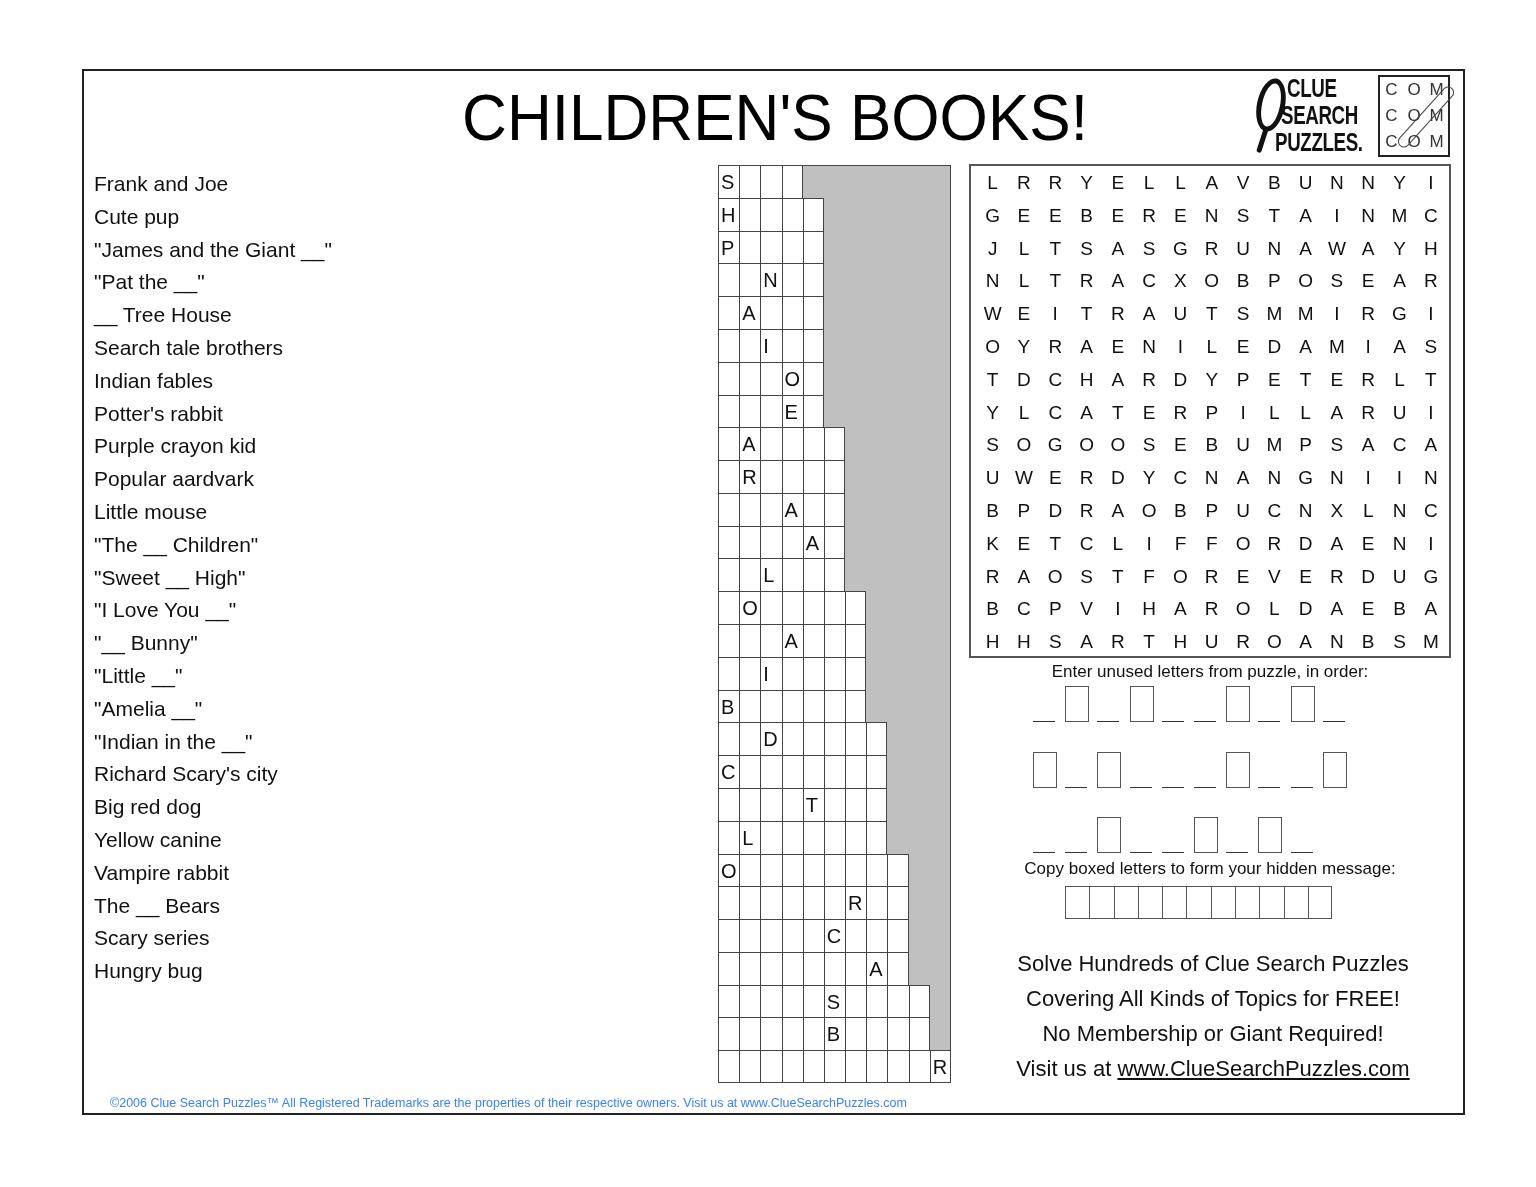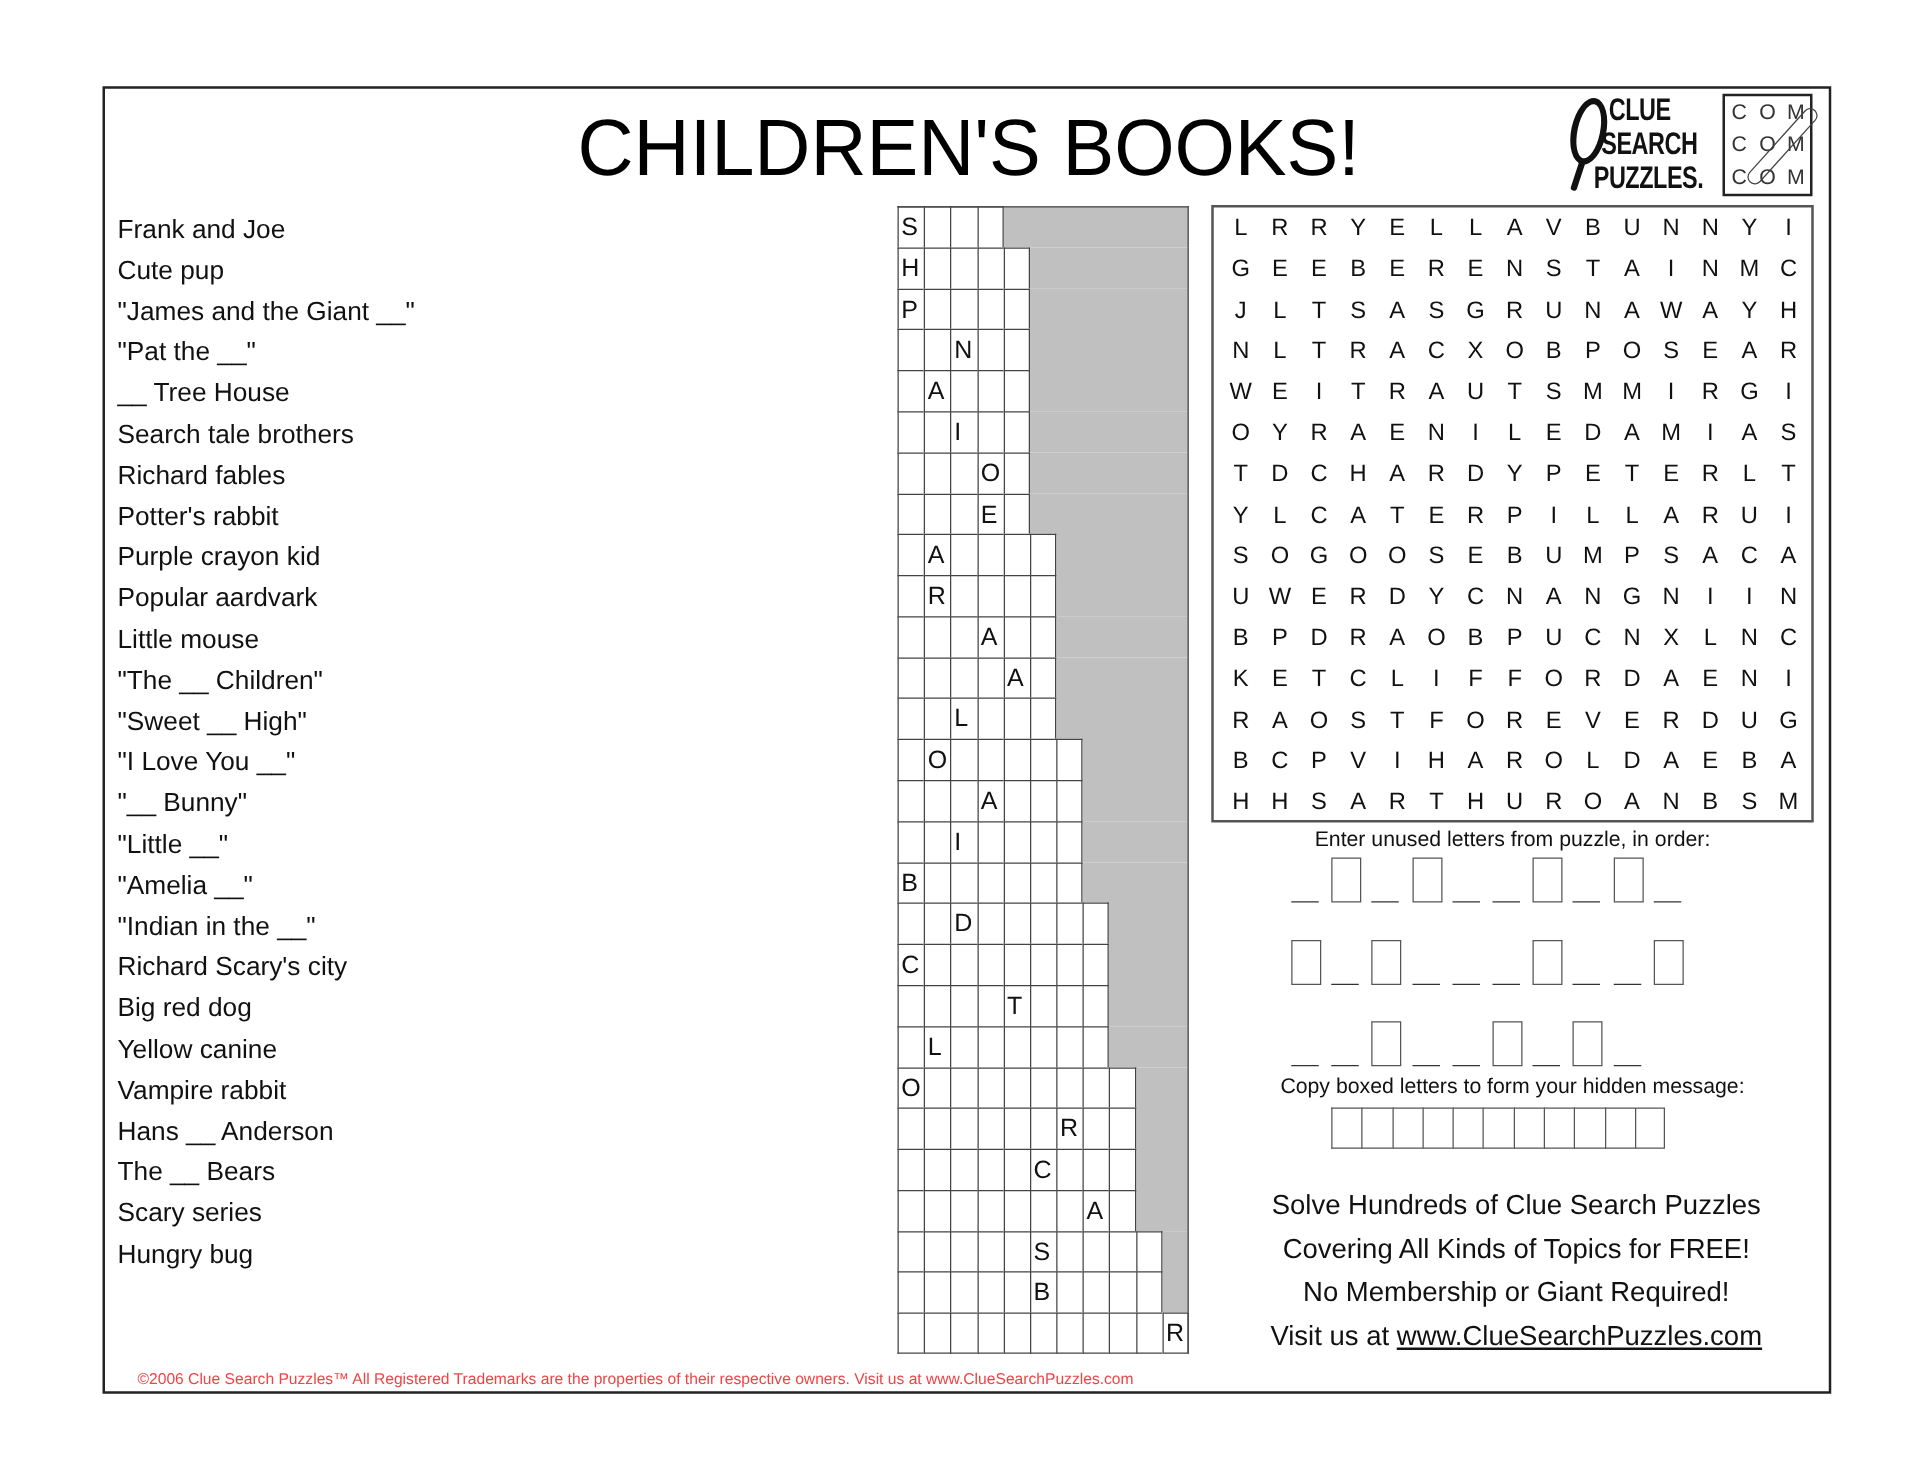--- a/index.html
+++ b/index.html
@@ -38,21 +38,21 @@
   .slot.blank { border-bottom:1.5px solid #333; height:32px; }
   .slot.boxed { border:1.5px solid #555; height:36px; width:24px; margin-right:8.2px; }
   .hidden-label { position:absolute; left:969px; top:859px; width:482px; text-align:center; font-size:17px; color:#111; }
   .msg-boxes { position:absolute; left:1065px; top:886px; display:flex; }
   .msg-box { width:24.3px; height:33px; border:1.5px solid #555; border-right:none; box-sizing:border-box; }
   .msg-box:last-child { border-right:1.5px solid #555; }
 
   .promo { position:absolute; left:969px; top:946px; width:488px; text-align:center; font-size:22px; color:#111; }
   .promo div { height:35px; line-height:35px; }
   .promo .link { text-decoration:underline; }
-  .footer { position:absolute; left:110px; top:1096px; font-size:12.5px; color:#ef4444; white-space:nowrap; }
+  .footer { position:absolute; left:110px; top:1096px; font-size:12.5px; color:#3b82f6; white-space:nowrap; }
 </style>
 </head>
 <body>
 
 <div class="frame"></div>
 
 <div class="title">CHILDREN'S BOOKS!</div>
 
 <div class="logo">
   <div class="lens"></div>
@@ -74,37 +74,36 @@
   <div class="slash"></div>
 </div>
 
 <div class="clues" id="clues">
     <div class="clue">Frank and Joe</div>
     <div class="clue">Cute pup</div>
     <div class="clue">"James and the Giant __"</div>
     <div class="clue">"Pat the __"</div>
     <div class="clue">__ Tree House</div>
     <div class="clue">Search tale brothers</div>
-    <div class="clue">Richard fables</div>
+    <div class="clue">Indian fables</div>
     <div class="clue">Potter's rabbit</div>
     <div class="clue">Purple crayon kid</div>
     <div class="clue">Popular aardvark</div>
     <div class="clue">Little mouse</div>
     <div class="clue">"The __ Children"</div>
     <div class="clue">"Sweet __ High"</div>
     <div class="clue">"I Love You __"</div>
     <div class="clue">"__ Bunny"</div>
     <div class="clue">"Little __"</div>
     <div class="clue">"Amelia __"</div>
     <div class="clue">"Indian in the __"</div>
     <div class="clue">Richard Scary's city</div>
     <div class="clue">Big red dog</div>
     <div class="clue">Yellow canine</div>
     <div class="clue">Vampire rabbit</div>
-    <div class="clue">Hans __ Anderson</div>
     <div class="clue">The __ Bears</div>
     <div class="clue">Scary series</div>
     <div class="clue">Hungry bug</div>
   </div>
 
 <div class="stair" id="stair">
     <div class="shade" style="left: 84.7273px; top: 0px; width: 148.273px; height: 33.2857px; background: rgb(192, 192, 192);"></div>
     <div class="srow" style="top: 0px;">
       <div class="scell" style="width: 21.1818px;">S</div>
       <div class="scell" style="width: 21.1818px;"></div>

